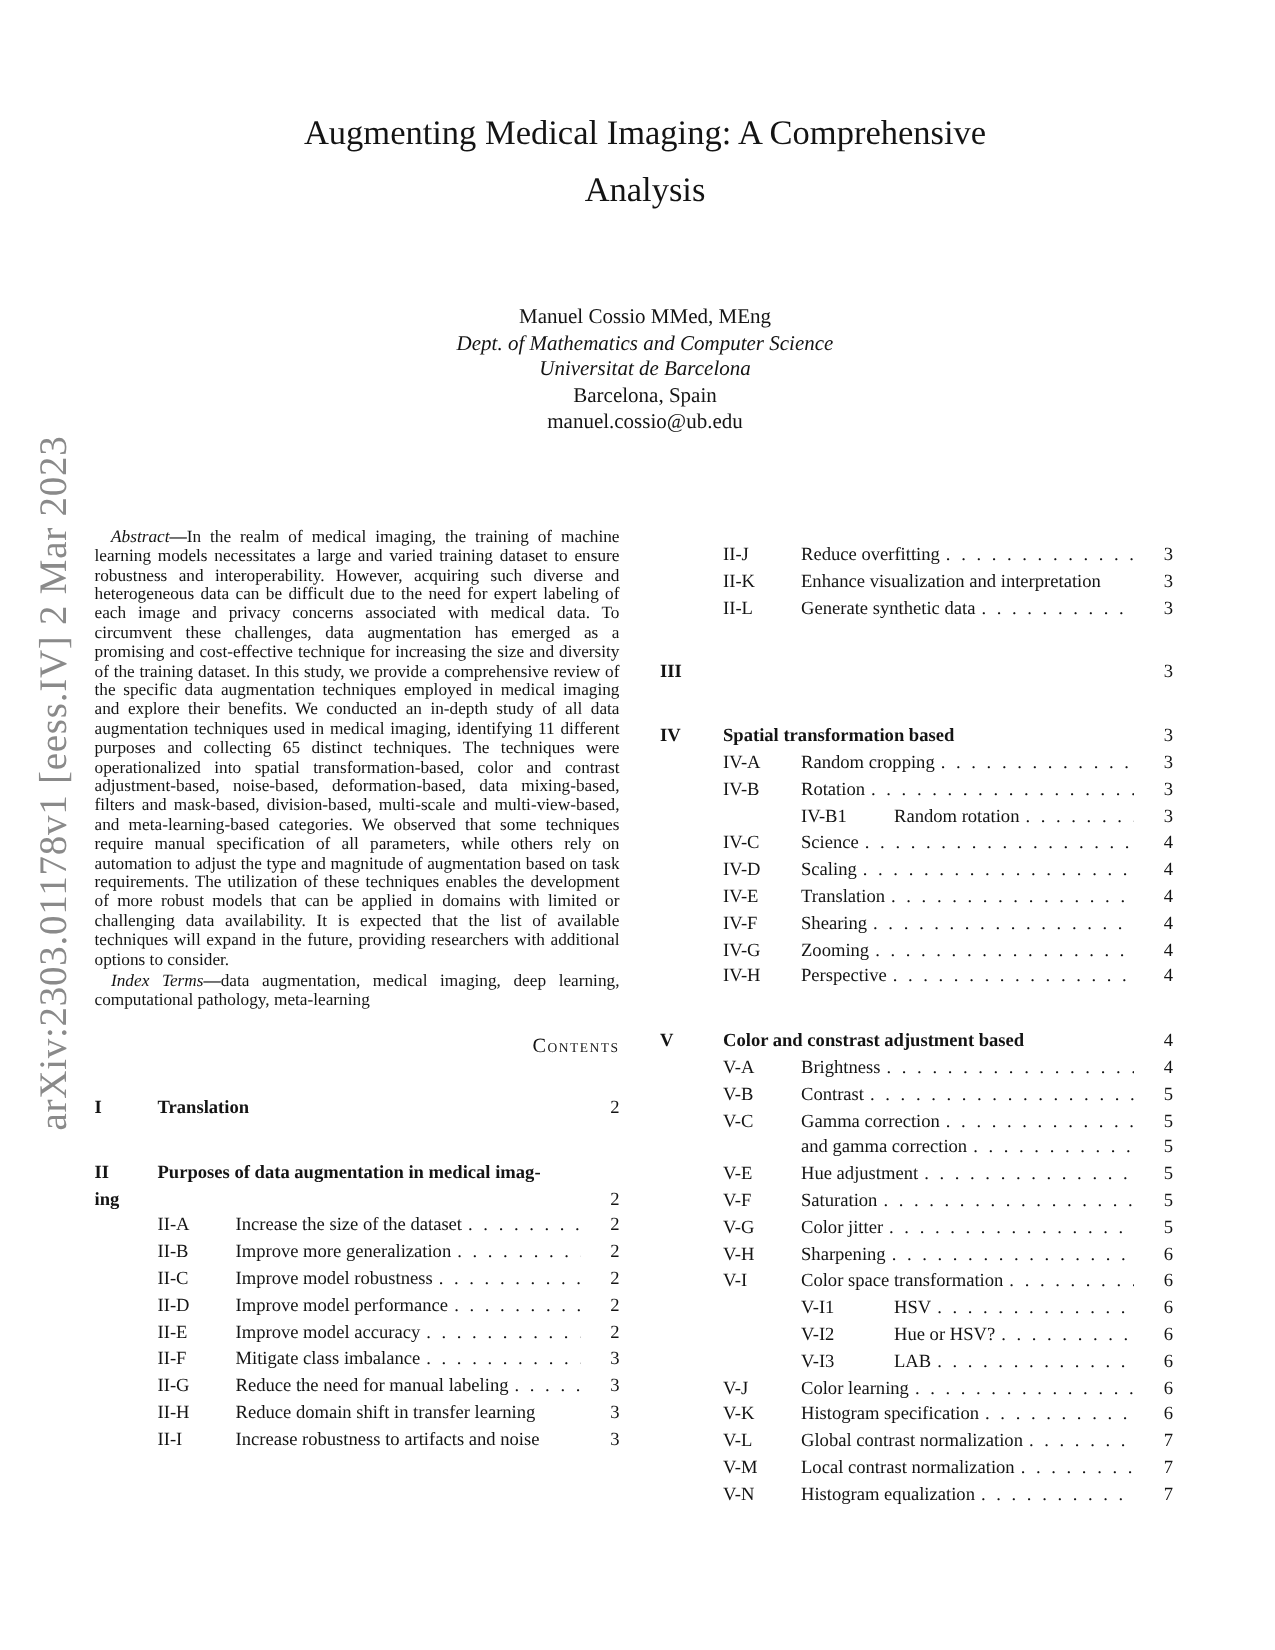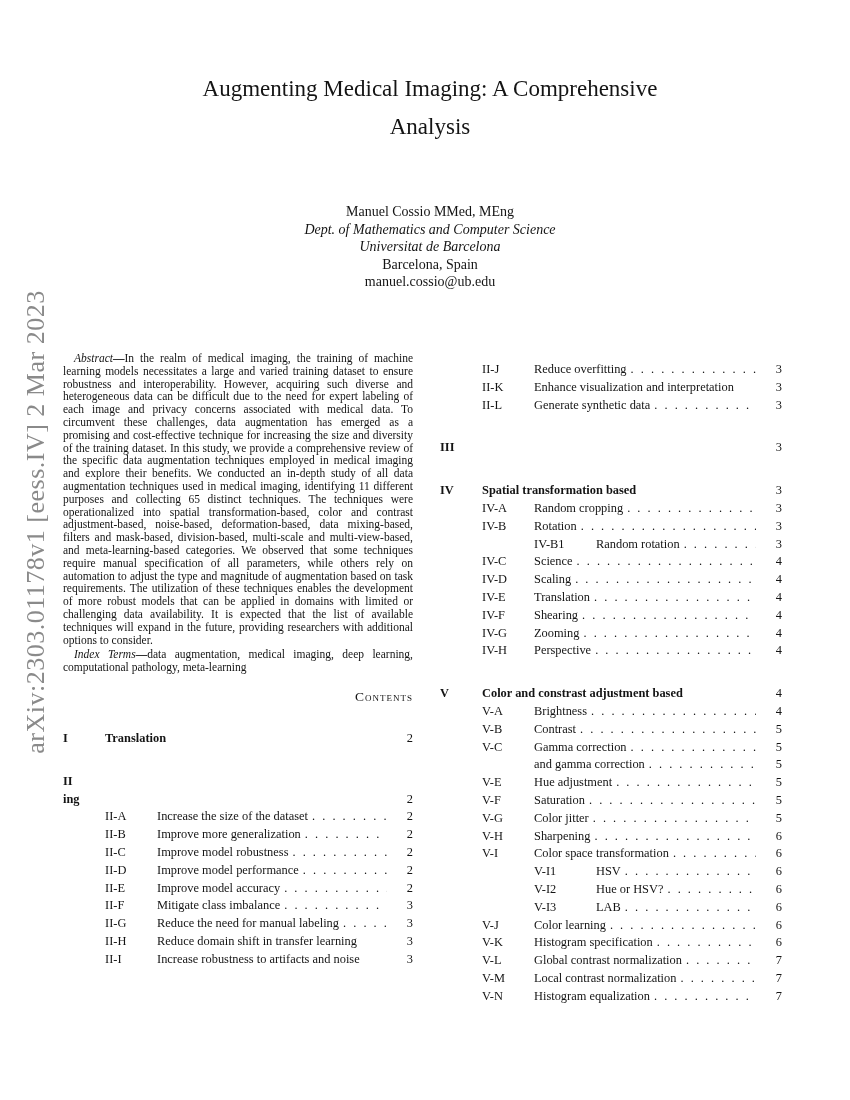--- a/index.html
+++ b/index.html
@@ -80,20 +80,21 @@
             <div class="toc-line">
               <span class="toc-num">I</span>
               <span class="toc-title">Translation</span>
               <span class="toc-fill"></span>
               <span class="toc-page">2</span>
             </div>
           </div>
           <div class="toc-row toc-section">
             <div class="toc-line">
               <span class="toc-num">II</span>
+              <span class="toc-title">Purposes of data augmentation in medical imag-</span>
             </div>
             <div class="toc-line toc-cont-section">
               <span class="toc-title2">ing</span>
               <span class="toc-fill"></span>
               <span class="toc-page">2</span>
             </div>
           </div>
           <div class="toc-row toc-sub">
             <div class="toc-line">
               <span class="toc-num">II-A</span>

